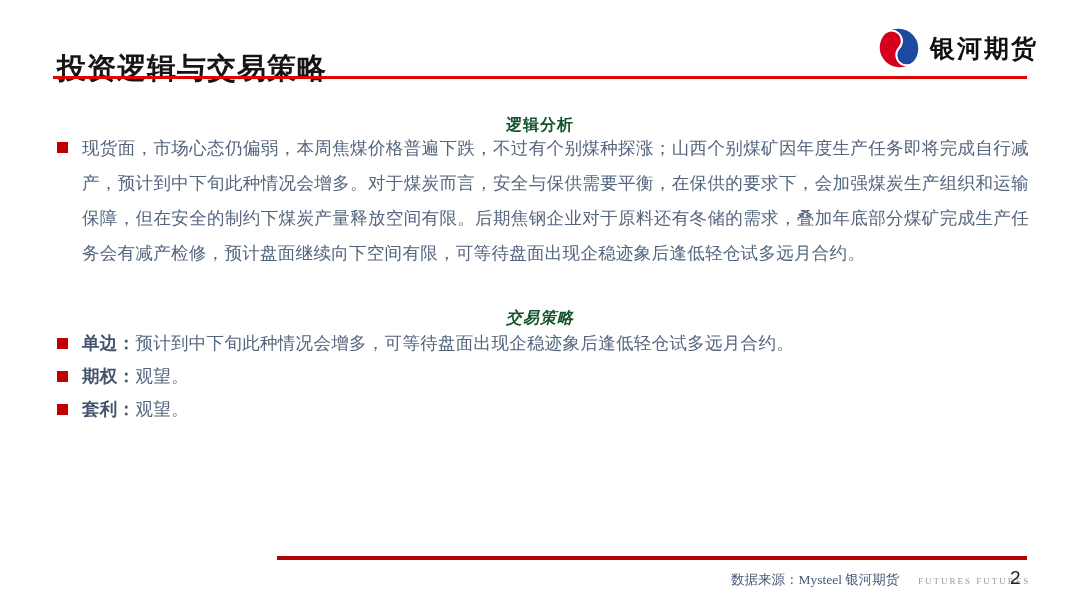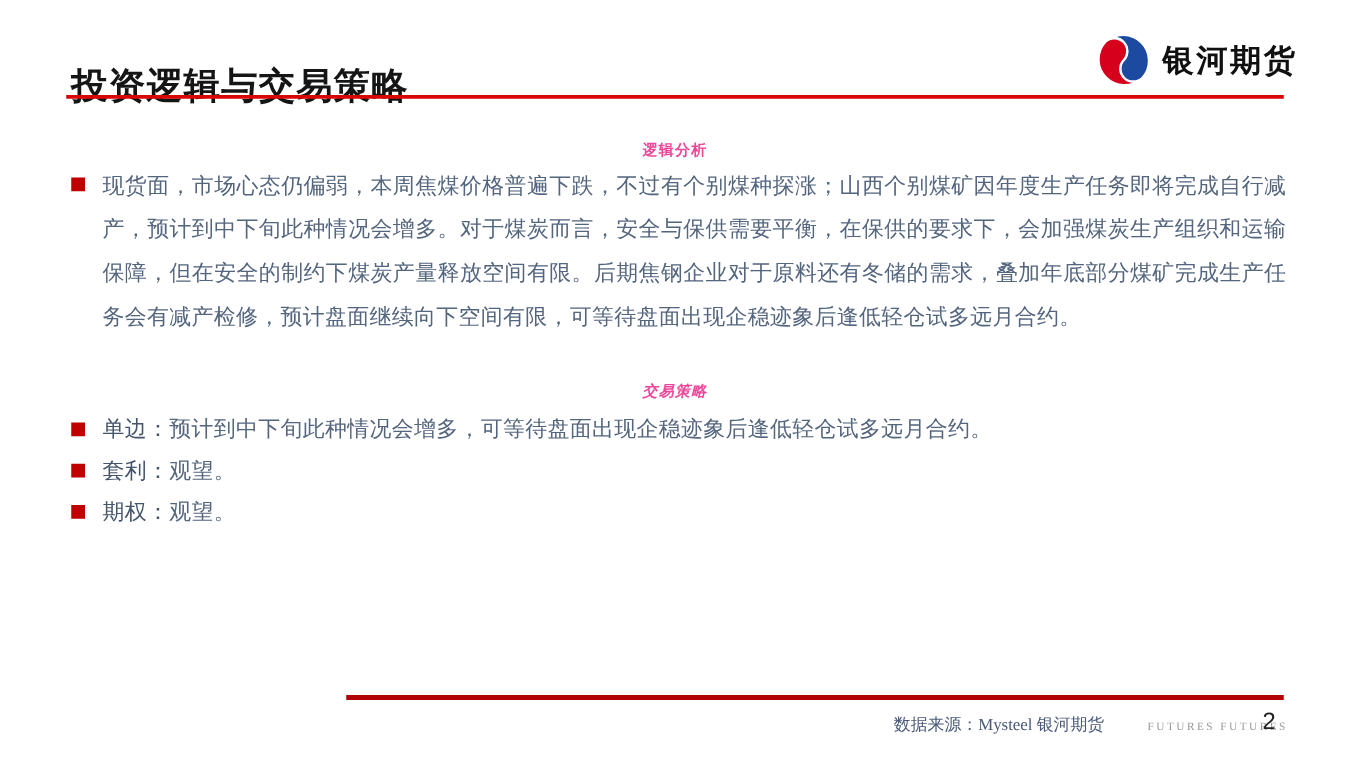--- a/index.html
+++ b/index.html
@@ -9,40 +9,40 @@
   
   .title{position:absolute;left:57px;top:30px;font-size:29px;font-weight:800;
          color:#151515;letter-spacing:1px;white-space:nowrap;}
   .rule-top{position:absolute;left:53px;top:76px;width:974px;height:3px;background:#d90606;}
   .logo{position:absolute;left:876px;top:25px;display:flex;align-items:center;gap:8px;}
   .logo svg{width:46px;height:46px;display:block;}
   .logo-text{font-size:25px;font-weight:800;color:#101010;letter-spacing:2px;white-space:nowrap;text-align:right;}
 
   
   .sec-heading{position:absolute;left:0;width:1080px;text-align:center;
-               font-size:12px;font-weight:700;color:#ec4899;letter-spacing:1px;}
+               font-size:16px;font-weight:700;color:#14532d;letter-spacing:1px;}
   .h-analysis{top:102px;}
   .h-strategy{top:295px;font-style:italic;}
 
   
   .sq{flex:0 0 auto;width:11px;height:11px;background:#c00000;margin-right:14px;}
   .para-row{position:absolute;left:57px;top:131px;width:972px;display:flex;}
   .para-row .sq{margin-top:11px;}
   .para-text{margin:0;font-size:17.5px;line-height:35px;color:#54657e;
              text-align:justify;letter-spacing:0.3px;}
 
   .strategy-list{position:absolute;left:57px;top:332px;width:972px;}
   .s-row{display:flex;margin-bottom:11px;}
   .s-row .sq{margin-top:6px;}
   .s-text{margin:0;font-size:17.5px;line-height:22px;color:#54657e;letter-spacing:0.3px;}
-  .s-text b{color:#44546a;font-weight:400;}
+  .s-text b{color:#44546a;font-weight:700;}
 
   
   .rule-bottom{position:absolute;left:277px;top:556px;width:750px;height:4px;background:#b30404;}
-  .footer-source{position:absolute;left:715px;top:571px;font-family:"Liberation Serif",serif;
+  .footer-source{position:absolute;left:731px;top:571px;font-family:"Liberation Serif",serif;
                  font-size:13.5px;color:#4a5a78;white-space:nowrap;}
   .footer-brand{position:absolute;left:918px;top:576px;font-family:"Liberation Serif",serif;
                 font-size:9px;letter-spacing:2px;color:#9a9a9a;white-space:nowrap;}
   .footer-page{position:absolute;left:1010px;top:567px;font-size:19px;color:#222222;}
 </style>
 </head>
 <body>
 
 <div class="slide">
 
@@ -69,26 +69,26 @@
 
   <div class="strategy-list">
 
     <div class="s-row">
       <span class="sq"></span>
       <p class="s-text"><b>单边：</b><span>预计到中下旬此种情况会增多，可等待盘面出现企稳迹象后逢低轻仓试多远月合约。</span></p>
     </div>
 
     <div class="s-row">
       <span class="sq"></span>
-      <p class="s-text"><b>套利：</b><span>观望。</span></p>
+      <p class="s-text"><b>期权：</b><span>观望。</span></p>
     </div>
 
     <div class="s-row">
       <span class="sq"></span>
-      <p class="s-text"><b>期权：</b><span>观望。</span></p>
+      <p class="s-text"><b>套利：</b><span>观望。</span></p>
     </div>
 
 
   </div>
 
   <div class="rule-bottom"></div>
   <div class="footer-source">数据来源：Mysteel 银河期货</div>
   <div class="footer-brand">FUTURES FUTURES</div>
   <div class="footer-page">2</div>
 

